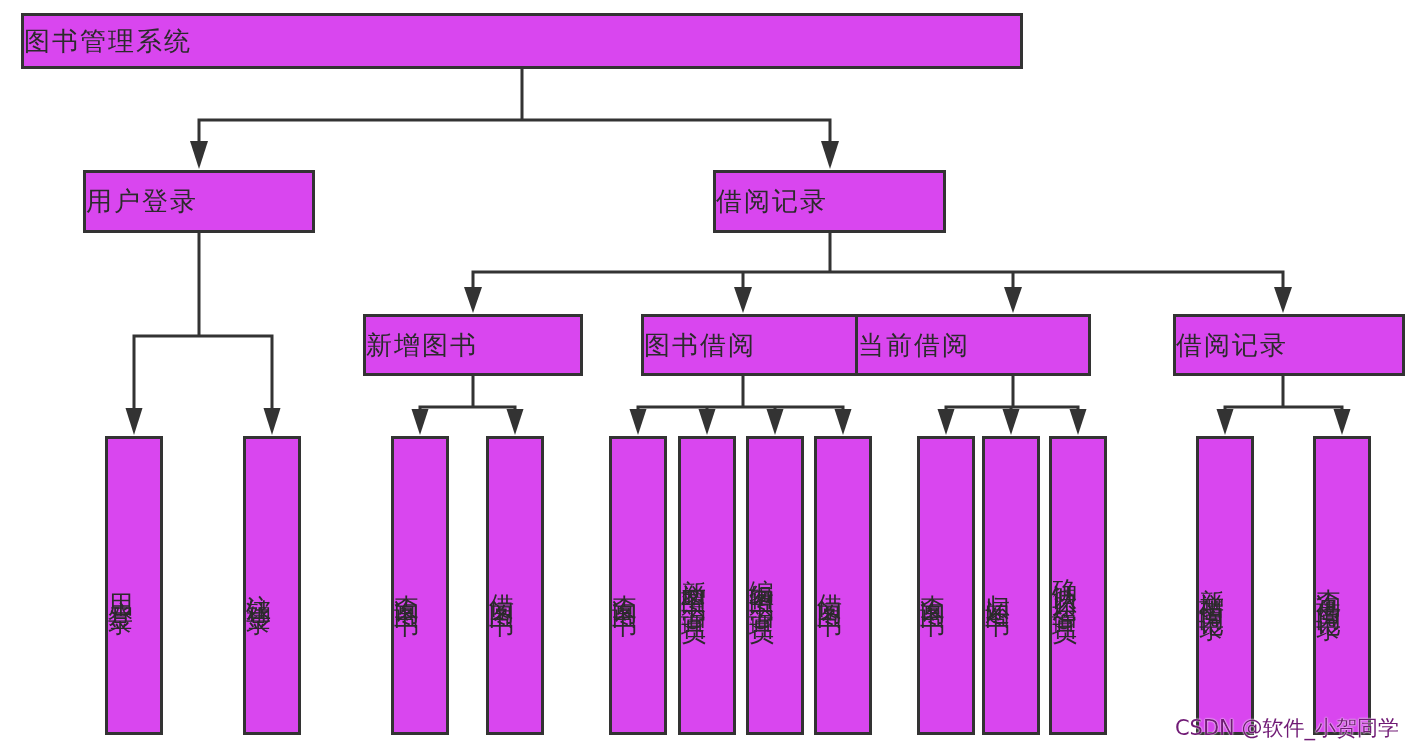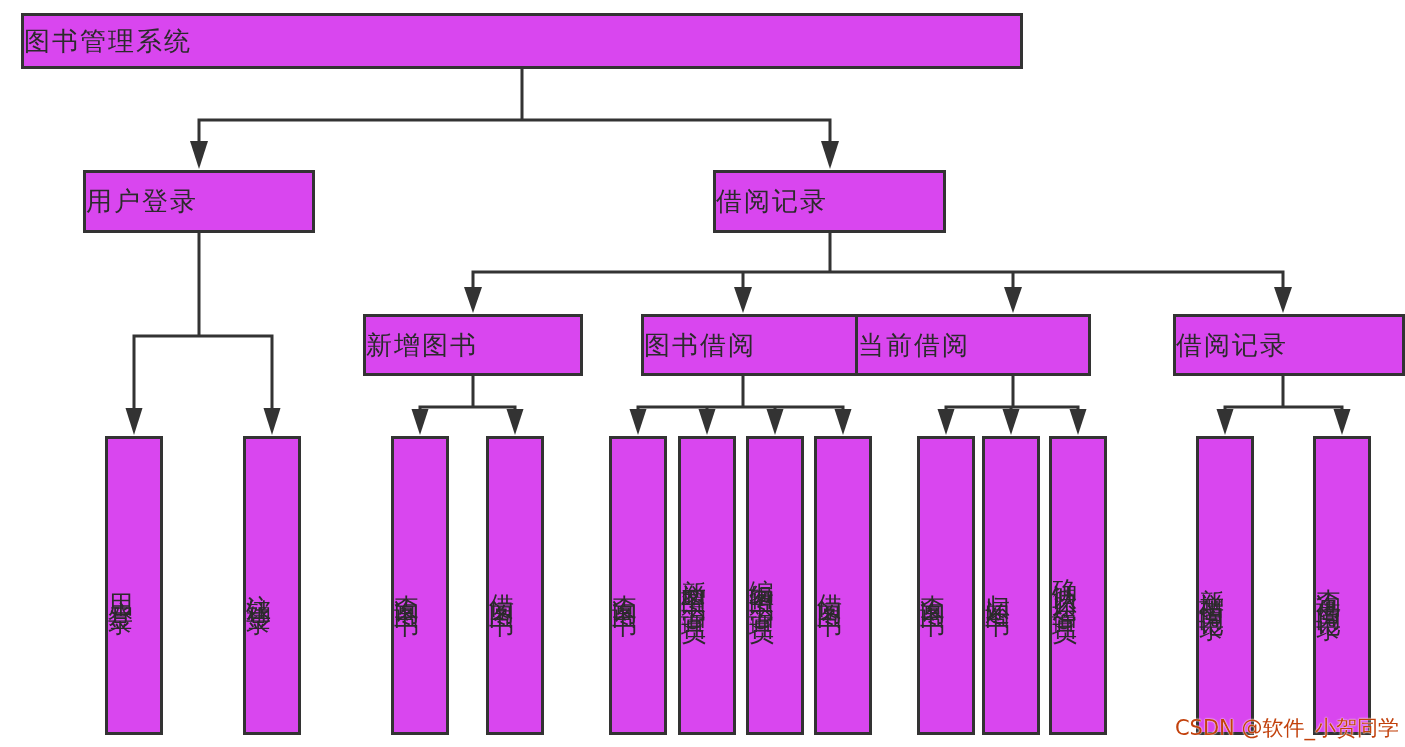--- a/index.html
+++ b/index.html
@@ -42,21 +42,21 @@
     font-size: 25px;
     letter-spacing: 6px;
     line-height: 1;
     white-space: nowrap;
   }
   .watermark {
     position: absolute;
     right: 6px;
     bottom: 5px;
     font-size: 21px;
-    color: #c2410c;
+    color: #701a75;
     text-shadow: 0 0 2px #ffffff, 0 0 1px #ffffff;
     z-index: 5;
     white-space: nowrap;
   }
 </style>
 </head>
 <body>
 
 <div class="canvas">
 

